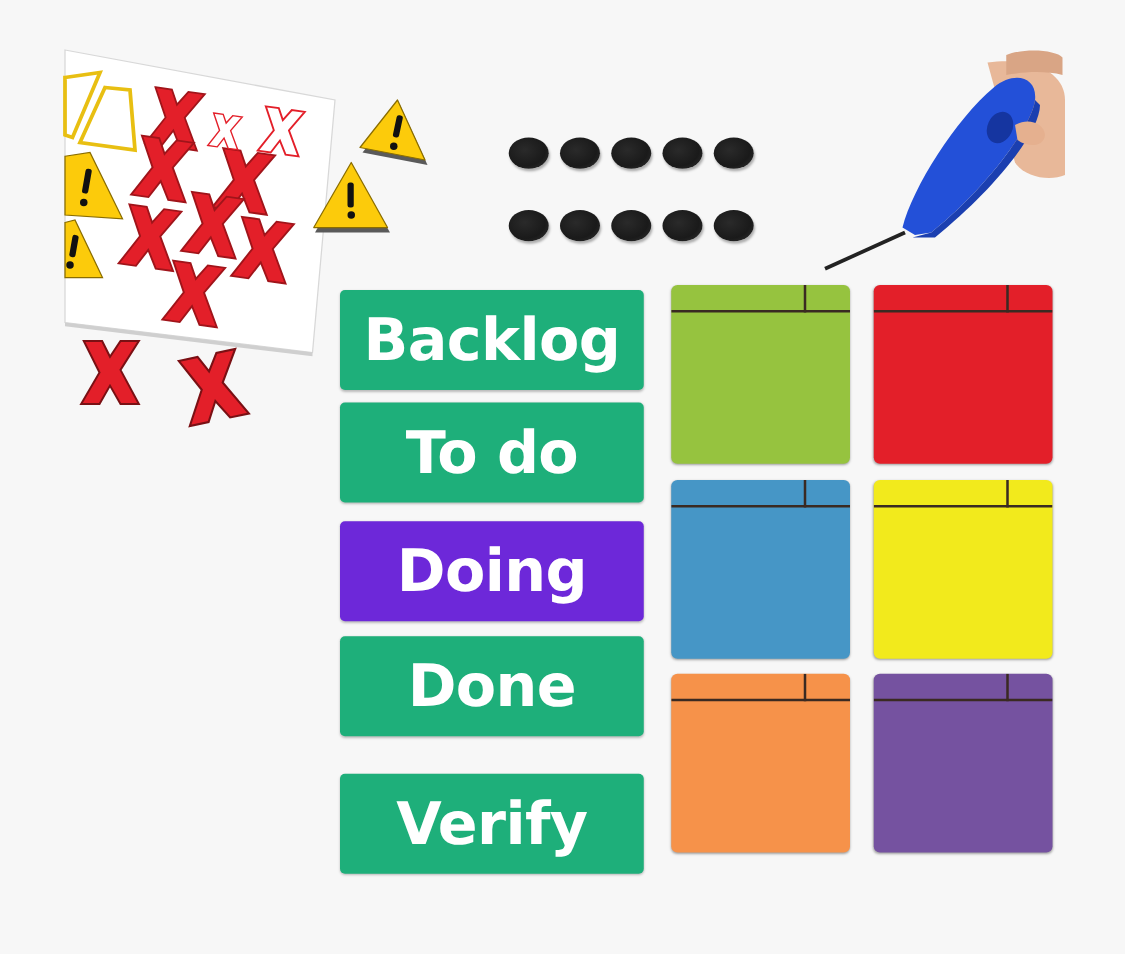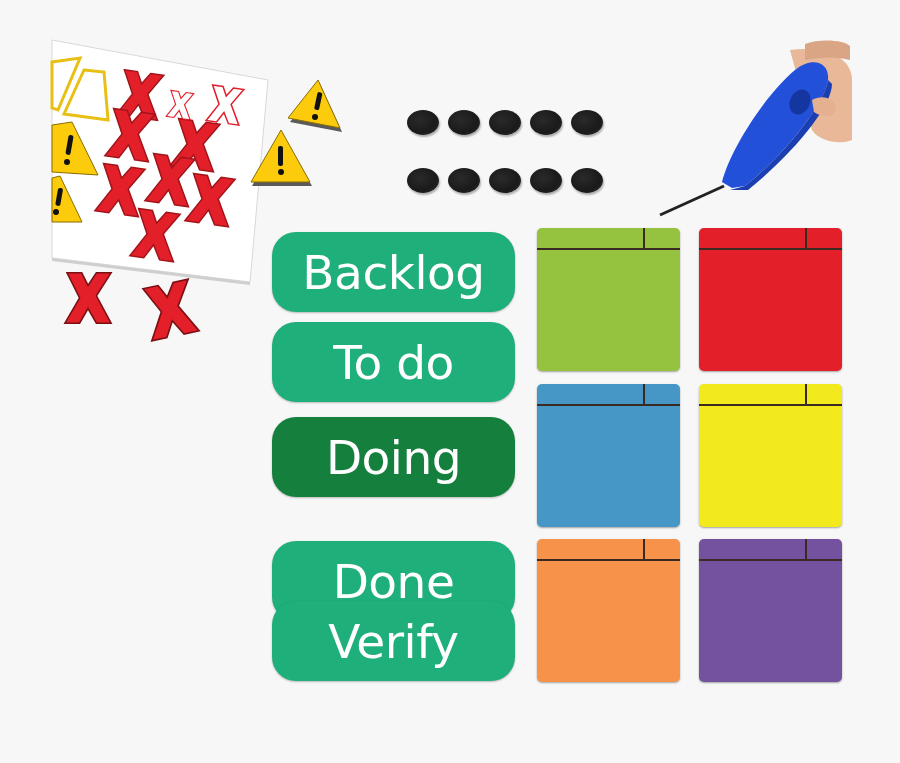--- a/index.html
+++ b/index.html
@@ -10,24 +10,24 @@
     }
     .abs { position: absolute; }
 
     
     .sheet-wrap { position: absolute; left: 0; top: 0; width: 900px; height: 763px; }
     svg { display: block; }
 
     
     .label {
       position: absolute; left: 272px; width: 243px; height: 80px;
-      border-radius: 24px;
+      border-radius: 4px;
       box-shadow: 0 1px 2px rgba(0,0,0,0.25);
       display: flex; align-items: center; justify-content: center;
-      color: #ffffff; font-weight: normal; font-size: 47px; letter-spacing: -0.5px;
+      color: #ffffff; font-weight: bold; font-size: 47px; letter-spacing: -0.5px;
       cursor: pointer;
     }
 
     
     .card {
       position: absolute; width: 143px; height: 143px;
       border-radius: 5px;
       box-shadow: 0 1px 2px rgba(0,0,0,0.35);
       overflow: hidden; cursor: grab;
     }
@@ -127,23 +127,23 @@
   <div class="magnet" style="left:571px;top:110px;"></div>
   <div class="magnet" style="left:407px;top:168px;"></div>
   <div class="magnet" style="left:448px;top:168px;"></div>
   <div class="magnet" style="left:489px;top:168px;"></div>
   <div class="magnet" style="left:530px;top:168px;"></div>
   <div class="magnet" style="left:571px;top:168px;"></div>
 </div>
 
 <div class="label" style="top:232px;background:#1eaf7a;">Backlog</div>
 <div class="label" style="top:322px;background:#1eaf7a;">To do</div>
-<div class="label" style="top:417px;background:#15803d;text-align:right;">Doing</div>
-<div class="label" style="top:509px;background:#1eaf7a;margin-top:32px;">Done</div>
-<div class="label" style="top:601px;background:#1eaf7a;">Verify</div>
+<div class="label" style="top:417px;background:#6d28d9;text-align:right;">Doing</div>
+<div class="label" style="top:509px;background:#1eaf7a;">Done</div>
+<div class="label" style="top:619px;background:#1eaf7a;">Verify</div>
 
 <div class="card" style="left:537px;top:228px;background:#96c33f;">
   <div class="hline"></div>
   <div class="vline"></div>
 </div>
 <div class="card" style="left:699px;top:228px;background:#e31f29;">
   <div class="hline"></div>
   <div class="vline"></div>
 </div>
 <div class="card" style="left:537px;top:384px;background:#4696c6;">

